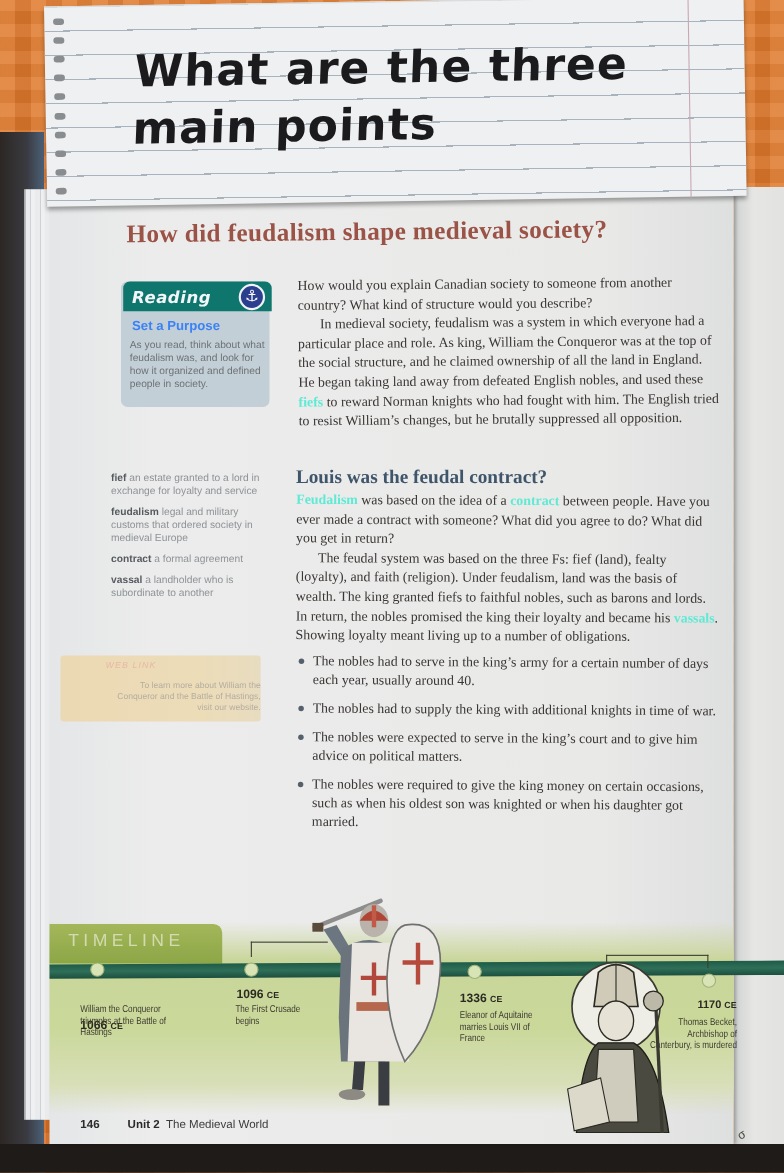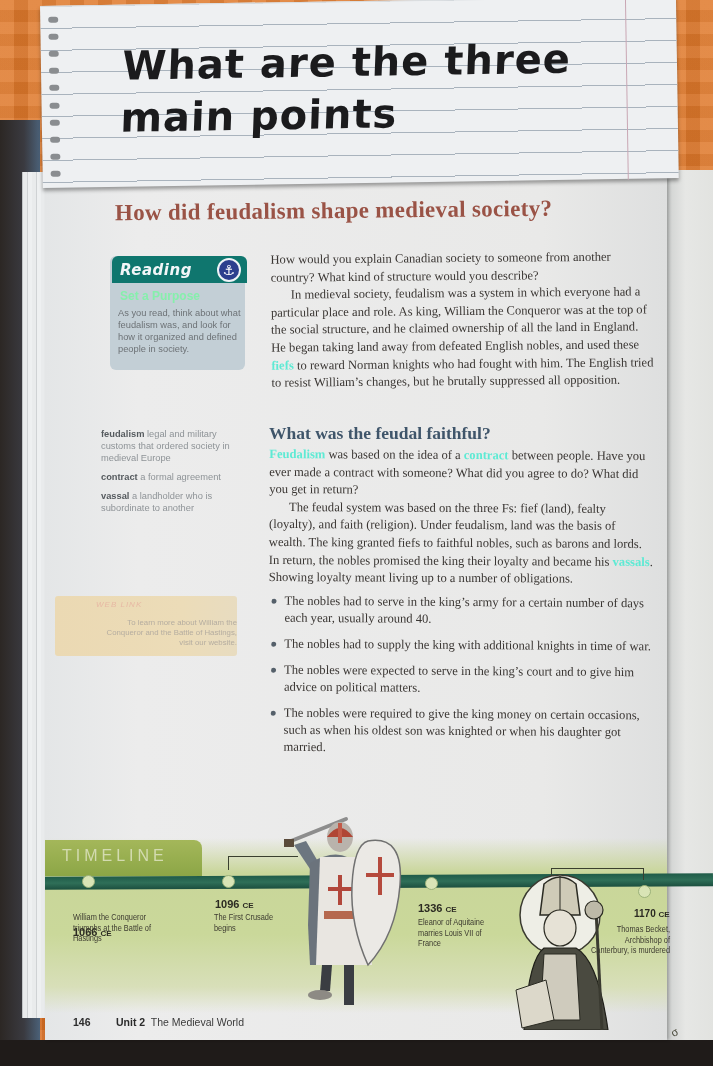--- a/index.html
+++ b/index.html
@@ -96,21 +96,21 @@
     }
     .anchor-icon {
       width: 24px; height: 24px; border-radius: 50%;
       background: #2c3f8e; border: 2px solid #eef3f6;
       color: #ffffff; font-size: 14px; line-height: 20px; text-align: center;
       font-family: "DejaVu Sans", sans-serif;
     }
     .purpose-title {
       position: absolute; left: 120px; top: 289px;
       font-family: "Liberation Sans", sans-serif; font-weight: bold;
-      font-size: 12px; color: #86efac;
+      font-size: 12px; color: #3b82f6;
     }
     .purpose-text {
       position: absolute; left: 118px; top: 307px; width: 132px;
       font-family: "Liberation Sans", sans-serif; font-size: 9.3px;
       line-height: 12px; color: #6d7276;
     }
 
     .body-text {
       position: absolute; font-family: "Liberation Serif", serif;
       font-size: 12.6px; line-height: 17.6px; color: #3a3633;
@@ -262,30 +262,31 @@
 </div>
 <div class="purpose-title">Set a Purpose</div>
 <div class="purpose-text">As you read, think about what feudalism was, and look for how it organized and defined people in society.</div>
 
 <div class="body-text p1">
   <p>How would you explain Canadian society to someone from another country? What kind of structure would you describe?</p>
   <p class="indent"><span>In medieval society, feudalism was a system in which everyone had a particular place and role. As king, William the Conqueror was at the top of the social structure, and he claimed ownership of all the land in England. He began taking land away from defeated English nobles, and used these </span><span class="bold">fiefs</span><span> to reward Norman knights who had fought with him. The English tried to resist William’s changes, but he brutally suppressed all opposition.</span></p>
 </div>
 
 <div class="glossary">
+  <div class="gloss-item"><span class="gloss-term">fief</span> <span>an estate granted to a lord in exchange for loyalty and service</span></div>
   <div class="gloss-item"><span class="gloss-term">feudalism</span> <span>legal and military customs that ordered society in medieval Europe</span></div>
   <div class="gloss-item"><span class="gloss-term">contract</span> <span>a formal agreement</span></div>
   <div class="gloss-item"><span class="gloss-term">vassal</span> <span>a landholder who is subordinate to another</span></div>
 </div>
 
 <div class="web-box"></div>
 <div class="web-label">WEB LINK</div>
 <div class="web-text">To learn more about William the Conqueror and the Battle of Hastings, visit our website.</div>
 
-<div class="section-title">What was the feudal faithful?</div>
+<div class="section-title">Louis was the feudal contract?</div>
 <div class="body-text p2">
   <p><span class="bold">Feudalism</span><span> was based on the idea of a </span><span class="bold">contract</span><span> between people. Have you ever made a contract with someone? What did you agree to do? What did you get in return?</span></p>
   <p class="indent"><span>The feudal system was based on the three Fs: fief (land), fealty (loyalty), and faith (religion). Under feudalism, land was the basis of wealth. The king granted fiefs to faithful nobles, such as barons and lords. In return, the nobles promised the king their loyalty and became his </span><span class="bold">vassals</span><span>. Showing loyalty meant living up to a number of obligations.</span></p>
 </div>
 
 <ul class="bullets">
   <li>The nobles had to serve in the king’s army for a certain number of days each year, usually around 40.</li>
   <li>The nobles had to supply the king with additional knights in time of war.</li>
   <li>The nobles were expected to serve in the king’s court and to give him advice on political matters.</li>
   <li>The nobles were required to give the king money on certain occasions, such as when his oldest son was knighted or when his daughter got married.</li>

